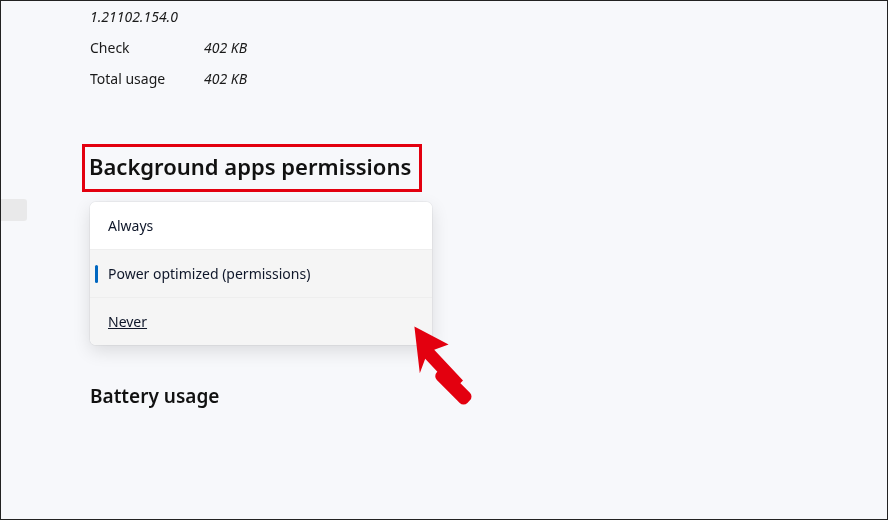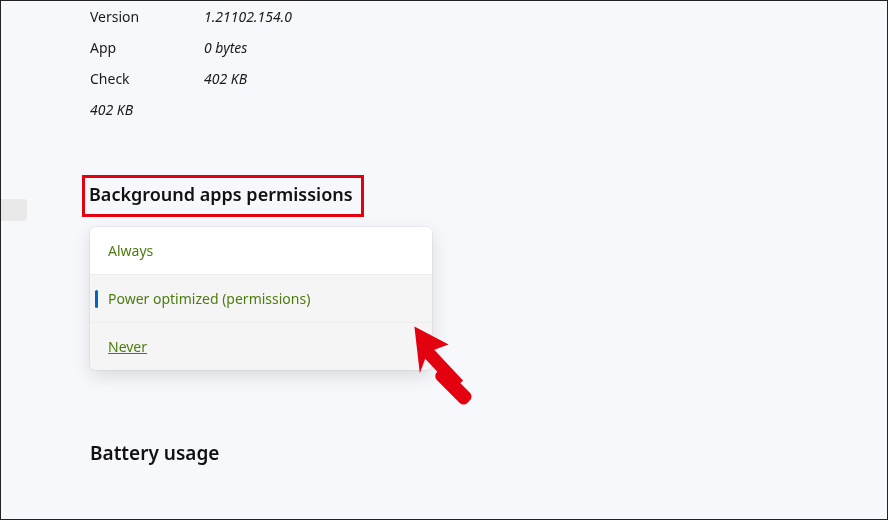--- a/index.html
+++ b/index.html
@@ -29,21 +29,21 @@
     width: 114px;
     color: #1a1a1a;
     font-size: 14px;
   }
   .info-value {
     color: #1a1a1a;
     font-size: 14px;
     font-style: italic;
   }
   .section-heading {
-    font-size: 18px;
+    font-size: 22px;
     font-weight: 600;
     color: #111;
     margin-top: 50px;
     margin-bottom: 10px;
   }
   .highlight-box {
     border: 3px solid #e3000f;
     display: inline-block;
     padding: 4px 8px 8px 4px;
     margin-left: -8px;
@@ -52,21 +52,21 @@
     width: 342px;
     background: #fff;
     border-radius: 6px;
     box-shadow: 0 6px 18px rgba(0,0,0,0.12), 0 0 0 1px rgba(0,0,0,0.04);
     margin-top: 0;
     overflow: hidden;
   }
   .dropdown-item {
     padding: 14px 18px 14px 18px;
     font-size: 14px;
-    color: #4d7c0f;
+    color: #0f172a;
     background: #f5f5f5;
     border-bottom: 1px solid #eee;
     cursor: pointer;
     position: relative;
   }
   .dropdown-item:first-child {
     background: #fff;
   }
   .dropdown-item:last-child {
     border-bottom: none;
@@ -83,21 +83,21 @@
     transform: translateY(-50%);
     width: 3px;
     height: 18px;
     background: #0067c0;
     border-radius: 2px;
   }
   .battery-heading {
     font-size: 19px;
     font-weight: 600;
     color: #111;
-    margin-top: 70px;
+    margin-top: 38px;
     margin-bottom: 8px;
   }
   .battery-desc {
     font-size: 14px;
     color: #1a1a1a;
     max-width: 560px;
     line-height: 1.45;
   }
   .left-stub {
     position: absolute;
@@ -120,32 +120,28 @@
 </style>
 </head>
 <body>
 
 <div class="left-stub"></div>
 
 <div class="content">
 
   <div class="info-grid">
     <div class="info-row">
-      <div class="info-label">Version</div>
       <div class="info-value">1.21102.154.0</div>
-    </div>
-    <div class="info-row">
-      <div class="info-label">App</div>
-      <div class="info-value">0 bytes</div>
     </div>
     <div class="info-row">
       <div class="info-label">Check</div>
       <div class="info-value">402 KB</div>
     </div>
     <div class="info-row">
+      <div class="info-label">Total usage</div>
       <div class="info-value">402 KB</div>
     </div>
   </div>
 
   <div class="section-heading">
     <span class="highlight-box">
       <span>Background apps permissions</span>
     </span>
   </div>
 

